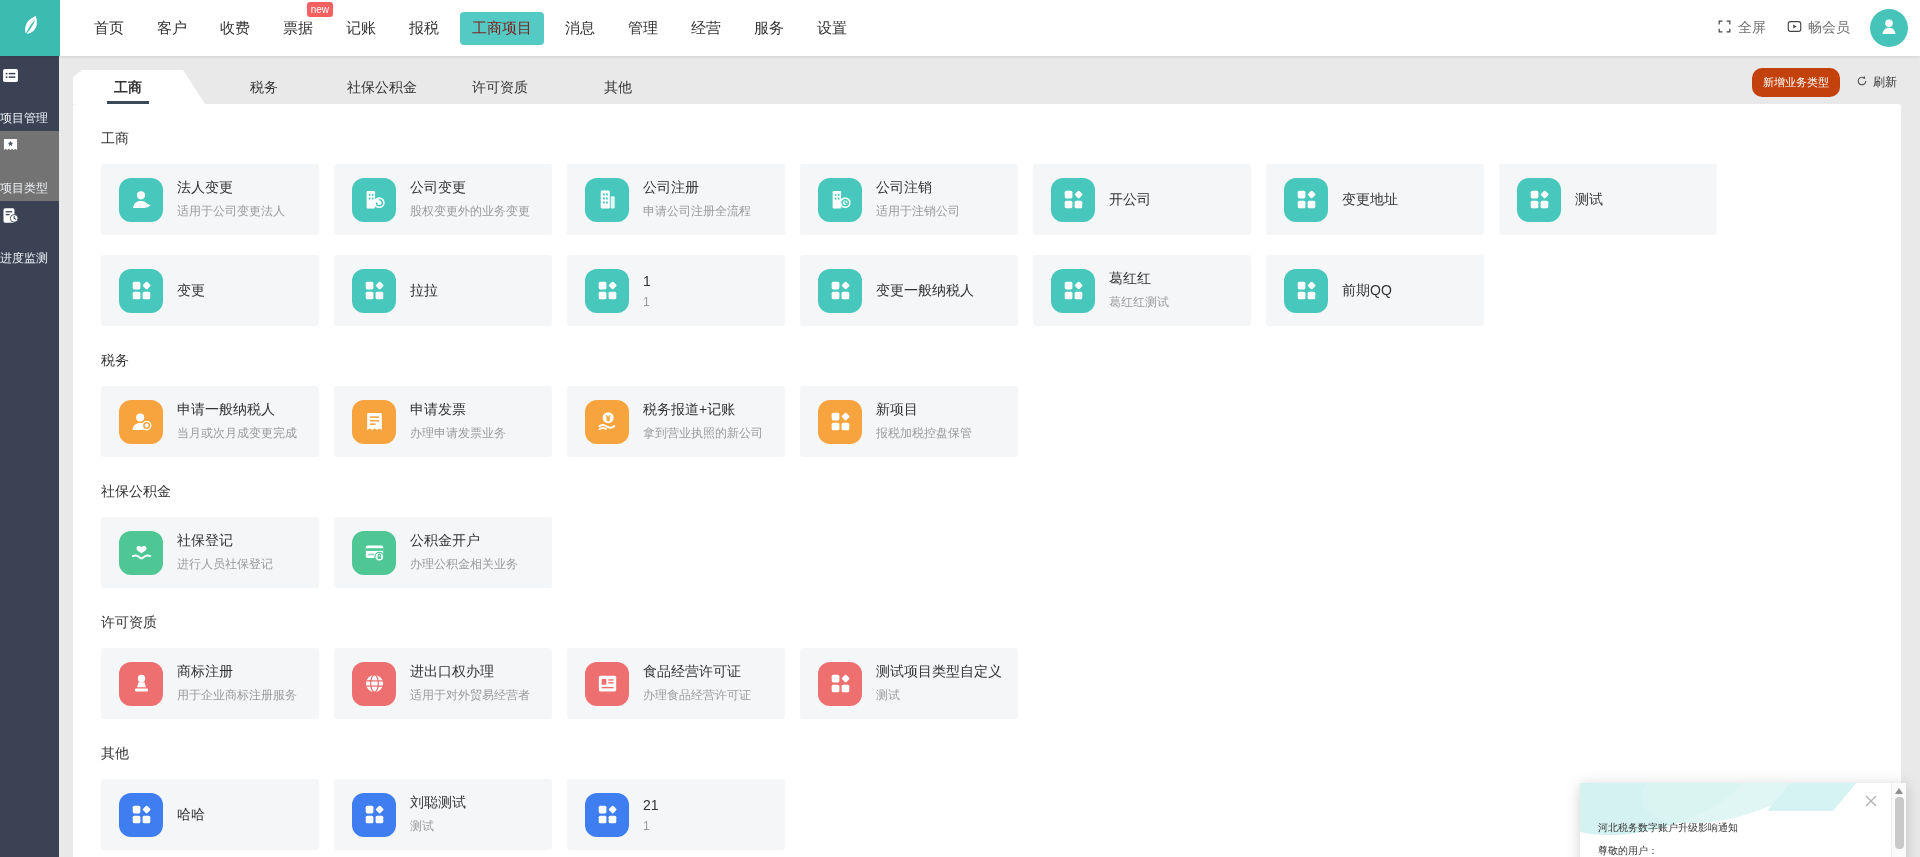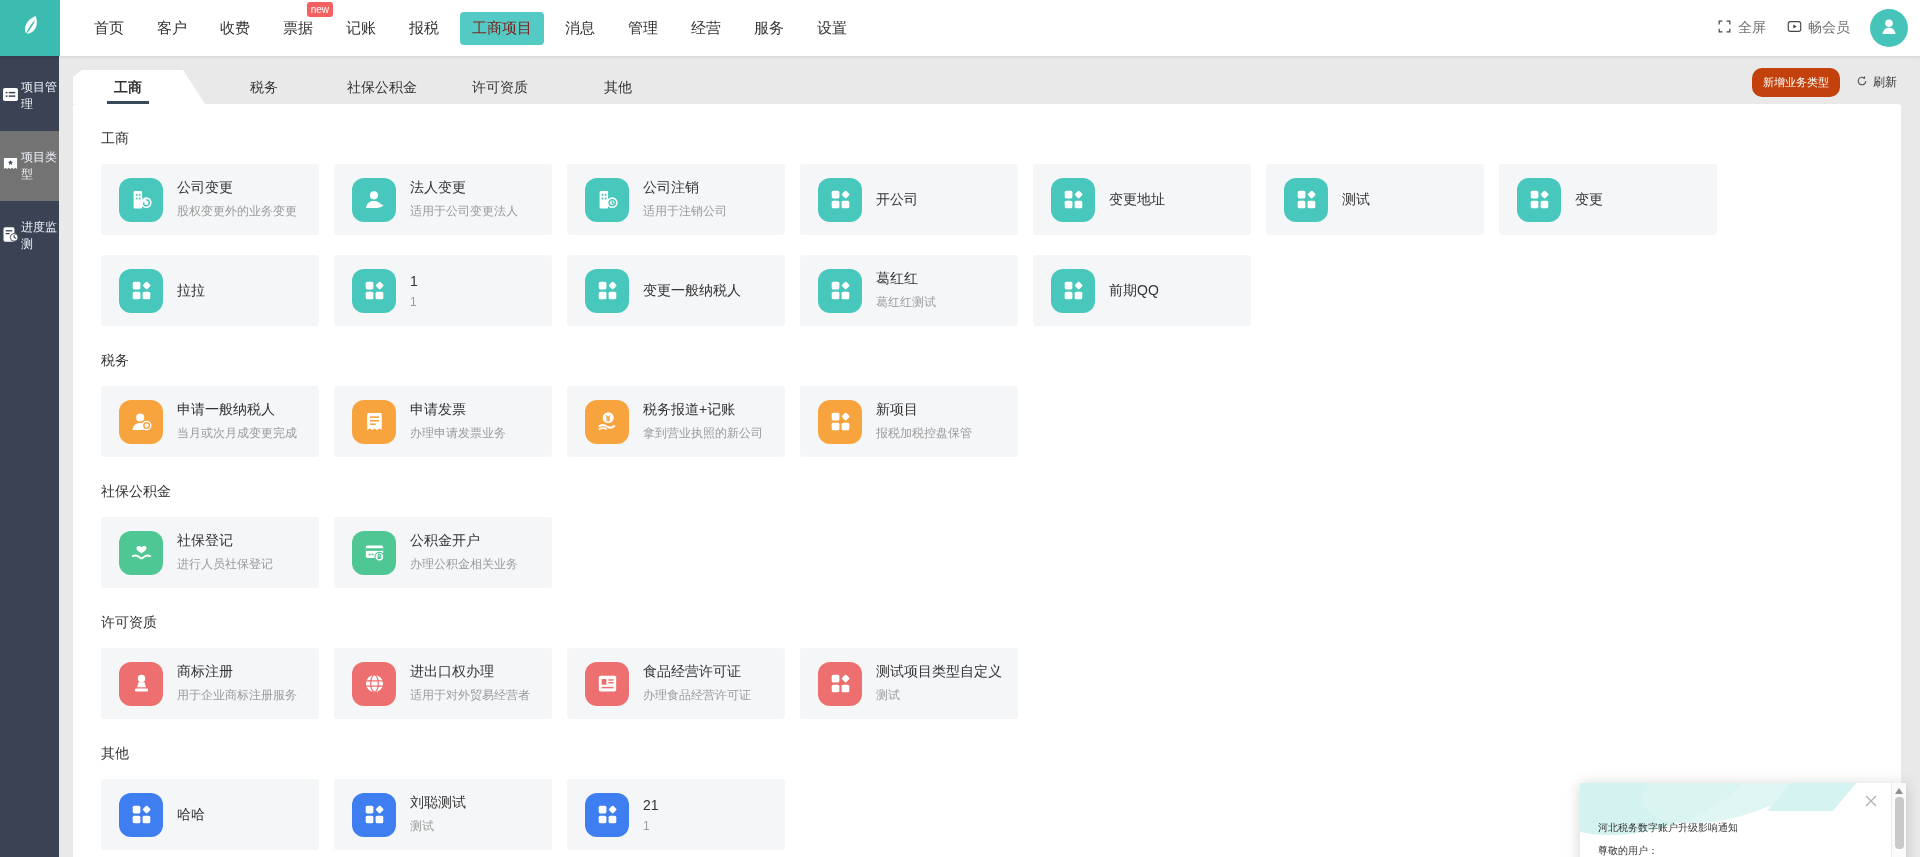--- a/index.html
+++ b/index.html
@@ -17,21 +17,21 @@
   .badge-new { position:absolute; top:-10px; right:-8px; background:#f56060; color:#fff;
                font-size:10px; padding:1px 4px; border-radius:3px; line-height:1.3; }
   .topbar-right { display:flex; align-items:center; gap:20px; margin-right:12px; }
   .tb-action { display:flex; align-items:center; gap:5px; font-size:14px; color:#737373; cursor:pointer; }
   .tb-action svg { width:17px; height:17px; }
   .avatar { width:38px; height:38px; border-radius:50%; background:#47c4ba; display:flex; align-items:center; justify-content:center; cursor:pointer; }
   .avatar svg { width:24px; height:24px; }
 
   
   .sidebar { position:absolute; top:56px; left:0; bottom:0; width:59px; background:#3a4254; padding-top:5px; z-index:10; }
-  .side-item { height:70px; display:flex; flex-direction:row; align-items:center; justify-content:center; gap:0; cursor:pointer; color:#3a4254; }
+  .side-item { height:70px; display:flex; flex-direction:column; justify-content:center; gap:20px; cursor:pointer; color:#3a4254; }
   .side-item.active { background:#737373; color:#4a576d; }
   .side-item svg { width:21px; height:21px; }
   .side-label { font-size:12px; color:#eef1f6; }
 
   
   .main { position:absolute; top:56px; left:59px; right:0; bottom:0; }
   .tabbar { height:48px; position:relative; display:flex; align-items:flex-end; padding-left:14px; }
   .tabs { display:flex; height:34px; }
   .tab { width:118px; text-align:center; line-height:34px; font-size:14px; color:#333; cursor:pointer; position:relative; }
   .tab.active { width:132px; padding-right:22px; background:#fff; font-weight:bold;
@@ -182,20 +182,35 @@
     </div>
   </div>
   <div class="panel" id="panel">
       <div class="section">
         <div class="section-label">工商</div>
         <div class="grid">
           <div class="card" style="--c: #48c8bc;">
             <span class="card-icon">
               <svg viewBox="0 0 24 24">
                 <g fill="#fff">
+                  <circle cx="11.5" cy="8.3" r="3.6"></circle>
+                  <path d="M4.5 19.6c.3-4.2 3.2-6.3 7-6.3 2.6 0 4.9 1 6.1 3l-2.3 3.3z"></path>
+                  <path d="M15.5 15.4l4.6 1.6-3.7 2.6z"></path>
+                </g>
+              </svg>
+            </span>
+            <span class="card-texts">
+              <span class="card-title">法人变更</span>
+              <span class="card-sub">适用于公司变更法人</span>
+            </span>
+          </div>
+          <div class="card" style="--c: #48c8bc;">
+            <span class="card-icon">
+              <svg viewBox="0 0 24 24">
+                <g fill="#fff">
                   <rect x="5" y="4.5" width="7.5" height="15.5" rx="1"></rect>
                   <circle cx="16.2" cy="14.8" r="4.8"></circle>
                 </g>
                 <g fill="currentColor">
                   <rect x="6.9" y="7" width="1.5" height="1.7"></rect>
                   <rect x="9.6" y="7" width="1.5" height="1.7"></rect>
                   <rect x="6.9" y="10.3" width="1.5" height="1.7"></rect>
                   <rect x="9.6" y="10.3" width="1.5" height="1.7"></rect>
                 </g>
                 <path d="M16.2 12.2a2.7 2.7 0 1 1-2.55 3.5" fill="none" stroke="currentColor" stroke-width="1.3"></path>
@@ -204,29 +219,36 @@
             </span>
             <span class="card-texts">
               <span class="card-title">公司变更</span>
               <span class="card-sub">股权变更外的业务变更</span>
             </span>
           </div>
           <div class="card" style="--c: #48c8bc;">
             <span class="card-icon">
               <svg viewBox="0 0 24 24">
                 <g fill="#fff">
-                  <circle cx="11.5" cy="8.3" r="3.6"></circle>
-                  <path d="M4.5 19.6c.3-4.2 3.2-6.3 7-6.3 2.6 0 4.9 1 6.1 3l-2.3 3.3z"></path>
-                  <path d="M15.5 15.4l4.6 1.6-3.7 2.6z"></path>
-                </g>
-              </svg>
-            </span>
-            <span class="card-texts">
-              <span class="card-title">法人变更</span>
-              <span class="card-sub">适用于公司变更法人</span>
+                  <rect x="6" y="4" width="8" height="16" rx="1"></rect>
+                  <rect x="14.8" y="9" width="3.6" height="11" rx="0.8" opacity="0.85"></rect>
+                </g>
+                <g fill="currentColor">
+                  <rect x="8" y="6.6" width="1.6" height="1.8"></rect>
+                  <rect x="10.7" y="6.6" width="1.6" height="1.8"></rect>
+                  <rect x="8" y="10.2" width="1.6" height="1.8"></rect>
+                  <rect x="10.7" y="10.2" width="1.6" height="1.8"></rect>
+                  <rect x="8" y="13.8" width="1.6" height="1.8"></rect>
+                  <rect x="10.7" y="13.8" width="1.6" height="1.8"></rect>
+                </g>
+              </svg>
+            </span>
+            <span class="card-texts">
+              <span class="card-title">公司注册</span>
+              <span class="card-sub">申请公司注册全流程</span>
             </span>
           </div>
           <div class="card" style="--c: #48c8bc;">
             <span class="card-icon">
               <svg viewBox="0 0 24 24">
                 <g fill="#fff">
                   <rect x="5" y="4.5" width="7.5" height="15.5" rx="1"></rect>
                   <circle cx="16.2" cy="14.8" r="4.8"></circle>
                 </g>
                 <g fill="currentColor">

